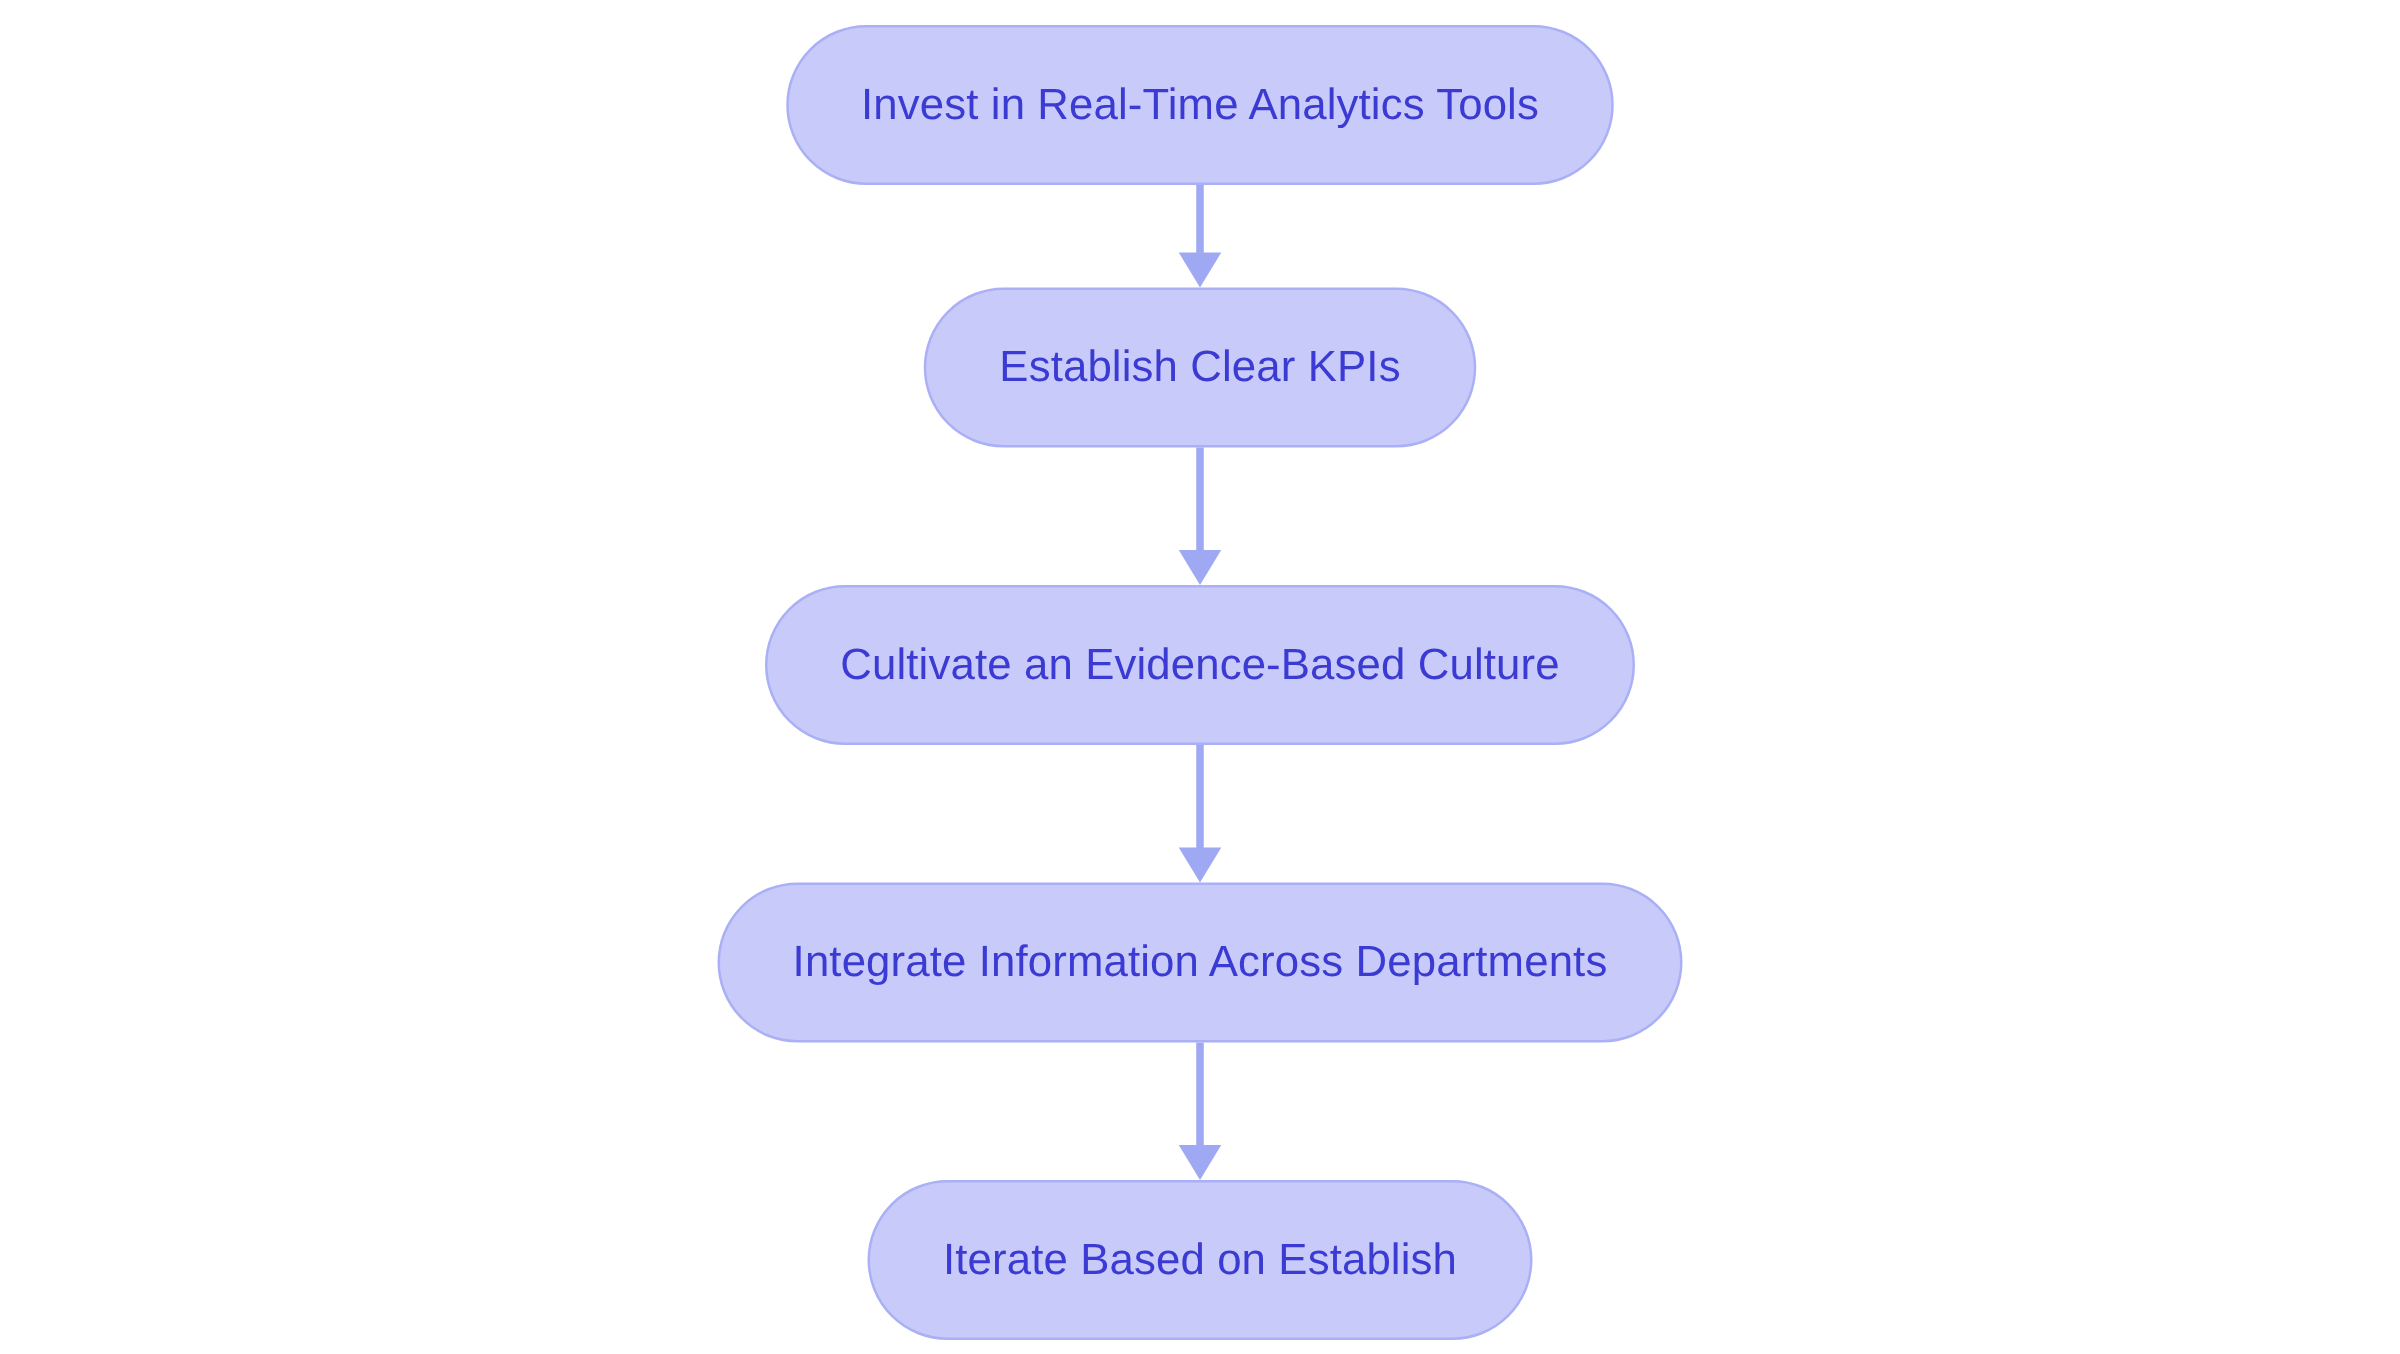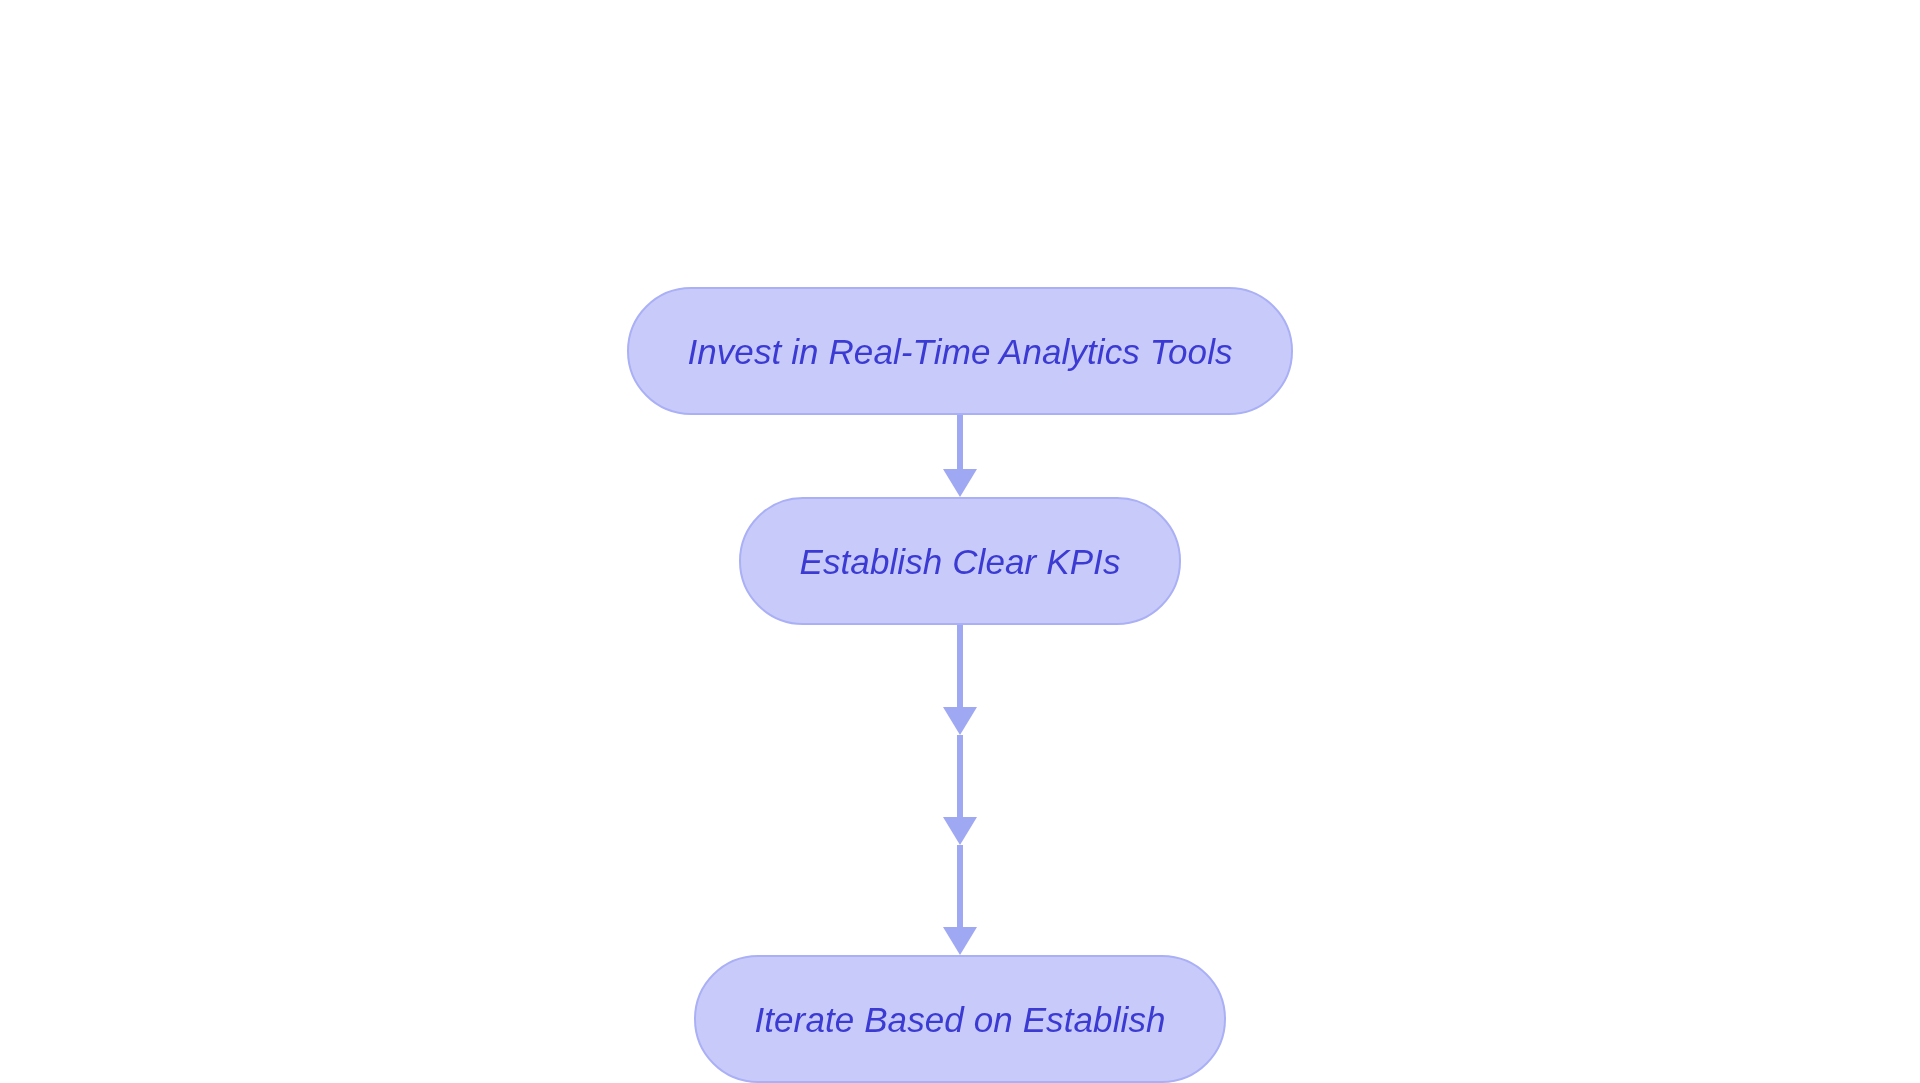--- a/index.html
+++ b/index.html
@@ -16,22 +16,21 @@
   }
 
   #flow-root {
     position: relative;
     width: 1920px;
     height: 1083px;
     background: #ffffff;
     display: flex;
     flex-direction: column;
     align-items: center;
-    justify-content: flex-end;
-    font-style: italic;
+    justify-content: center;
   }
 
   .flow-node {
     box-sizing: border-box;
     background: #c8cbfa;
     border: 2px solid #aab0f5;
     border-radius: 9999px;
     color: #3b3bd4;
     font-size: 35px;
     font-weight: 400;
@@ -96,26 +95,32 @@
 
   <div class="flow-node node-2">
     <span>Establish Clear KPIs</span>
   </div>
 
   <div class="flow-connector conn-2">
     <div class="conn-line"></div>
     <div class="conn-head"></div>
   </div>
 
+  <div class="flow-node node-3">
+    <span>Cultivate an Evidence-Based Culture</span>
+  </div>
 
   <div class="flow-connector conn-3">
     <div class="conn-line"></div>
     <div class="conn-head"></div>
   </div>
 
+  <div class="flow-node node-4">
+    <span>Integrate Information Across Departments</span>
+  </div>
 
   <div class="flow-connector conn-4">
     <div class="conn-line"></div>
     <div class="conn-head"></div>
   </div>
 
   <div class="flow-node node-5">
     <span>Iterate Based on Establish</span>
   </div>
 

